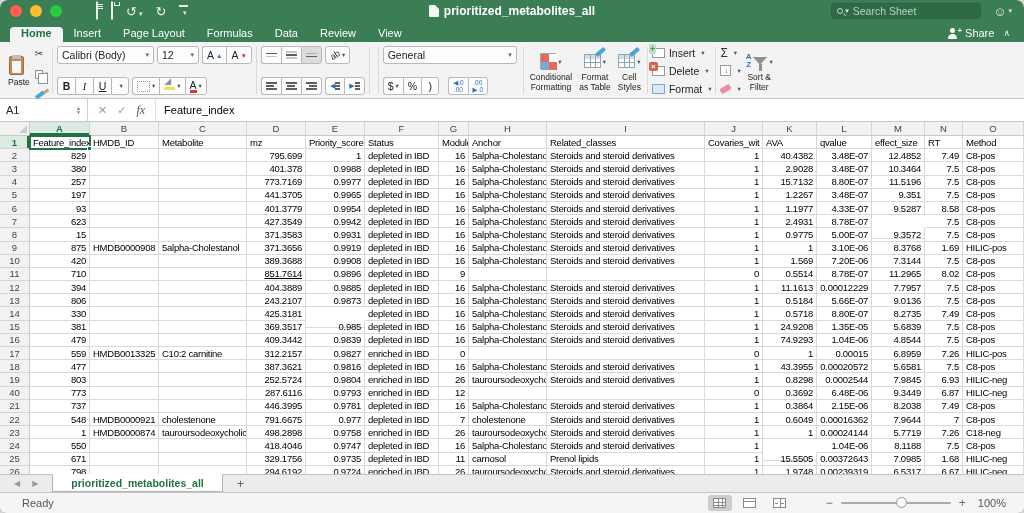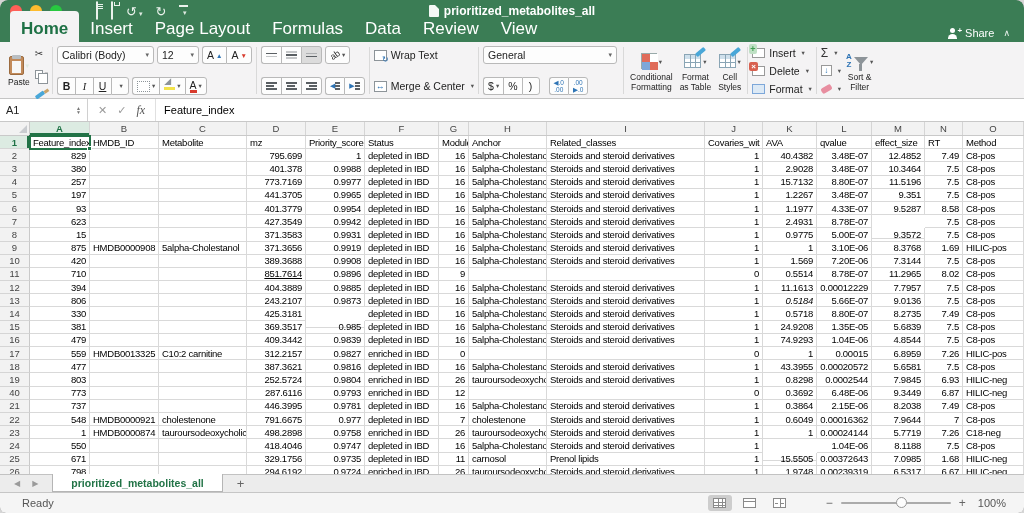--- a/index.html
+++ b/index.html
@@ -27,21 +27,21 @@
   .search { display:flex; align-items:center; background:#2f6a47; border:1px solid #2a5f40; border-radius:4px; height:16px; width:150px; padding:0 5px; }
   .mag { width:6px; height:6px; border:1.4px solid #c4d8cb; border-radius:50%; position:relative; flex:none; }
   .mag::after{ content:""; position:absolute; left:5px; top:5px; width:3px; height:1.4px; background:#c4d8cb; transform:rotate(45deg); }
   .search input { background:transparent; border:none; outline:none; color:#e8f1ea; font-size:10.5px; width:100%; margin-left:4px; font-family:"Liberation Sans",sans-serif; }
   .search input::placeholder { color:#b9d2c2; }
   .smiley { color:#eaf2ec; font-size:13px; display:flex; align-items:center; }
 
   
   .tabrow { position:absolute; top:22px; left:0; right:0; height:20px; background:#3b7d55; display:flex; align-items:flex-end; padding-left:10px; }
   .rtabs { display:flex; align-items:flex-end; }
-  .rtab { color:#fff; font-size:17px; padding:8px 11px 3px; cursor:default; }
+  .rtab { color:#fff; font-size:11px; padding:0 11px 3px; cursor:default; }
   .rtab.active { background:#f4f3f4; color:#1e7145; font-weight:bold; border-radius:4px 4px 0 0; }
   .share { margin-left:auto; display:flex; align-items:center; gap:5px; color:#fff; font-size:11px; margin-right:14px; padding-bottom:3px; }
   .person { position:relative; width:12px; height:11px; }
   .person::before{ content:""; position:absolute; left:2px; top:0; width:5px; height:5px; border-radius:50%; background:#fff; }
   .person::after{ content:""; position:absolute; left:0; top:6px; width:9px; height:5px; border-radius:5px 5px 0 0; background:#fff; }
   .person .pp { position:absolute; right:-2px; top:-2px; font-size:8px; color:#fff; font-weight:bold; }
   .chev { font-size:9px; color:#e6efe9; margin-left:4px; }
 
   
   .ribbon { position:absolute; top:42px; left:0; right:0; height:57px; background:#f4f3f4; border-bottom:1px solid #c5c5c5; display:flex; align-items:stretch; padding:3px 4px 2px 6px; }
@@ -174,20 +174,31 @@
           <span class="custicon">
             <span class="bar"></span>
             <span class="caret">▾</span>
           </span>
         </span>
     </div>
     <div class="doc-title">
       <span class="doc-icon"></span>
       <span>prioritized_metabolites_all</span>
     </div>
+    <div class="tb-right">
+      <div class="search">
+        <span class="mag"></span>
+        <span class="caret">▾</span>
+        <input placeholder="Search Sheet" style="">
+      </div>
+      <div class="smiley">
+        <span>☺</span>
+        <span class="caret">▾</span>
+      </div>
+    </div>
   </div>
 
   <div class="tabrow">
     <div class="rtabs">
         <div class="rtab active">Home</div>
         <div class="rtab">Insert</div>
         <div class="rtab">Page Layout</div>
         <div class="rtab">Formulas</div>
         <div class="rtab">Data</div>
         <div class="rtab">Review</div>
@@ -339,31 +350,20 @@
                 <span class="b5"></span>
                 <span class="b5"></span>
                 <span class="b5"></span>
               </span>
             </span>
         </div>
       </div>
     </div>
     <div class="sep"></div>
 
-    <div class="gcol">
-      <div class="wrapbtn">
-          <span class="ic-box blue"></span>
-          <span>Wrap Text</span>
-        </div>
-      <div class="wrapbtn">
-          <span class="ic-box merge"></span>
-          <span>Merge &amp; Center</span>
-          <span class="tiny-caret">▾</span>
-        </div>
-    </div>
     <div class="sep"></div>
 
     <div class="gcol" style="width:136px">
       <div class="dd" style="width:134px">
           <span class="lbl">General</span>
           <span class="caret">▾</span>
         </div>
       <div class="grow">
         <div class="btngroup">
           <span class="btn">
@@ -708,21 +708,21 @@
           <div class="cell r" style="width: 60px;">806</div>
           <div class="cell" style="width: 69px;"></div>
           <div class="cell" style="width: 88px;"></div>
           <div class="cell r" style="width: 59px;">243.2107</div>
           <div class="cell r" style="width: 59px;">0.9873</div>
           <div class="cell" style="width: 74px;">depleted in IBD</div>
           <div class="cell r" style="width: 30px;">16</div>
           <div class="cell" style="width: 78px;">5alpha-Cholestanol</div>
           <div class="cell" style="width: 158px;">Steroids and steroid derivatives</div>
           <div class="cell r" style="width: 58px;">1</div>
-          <div class="cell r" style="width: 54px; font-style: italic;">0.5184</div>
+          <div class="cell r" style="width: 54px;">0.5184</div>
           <div class="cell r" style="width: 55px;">5.66E-07</div>
           <div class="cell r" style="width: 53px;">9.0136</div>
           <div class="cell r" style="width: 38px;">7.5</div>
           <div class="cell" style="width: 61px;">C8-pos</div>
         </div>
         <div class="grow-line">
           <div class="rn">14</div>
           <div class="cell r" style="width: 60px;">330</div>
           <div class="cell" style="width: 69px;"></div>
           <div class="cell" style="width: 88px;"></div>

